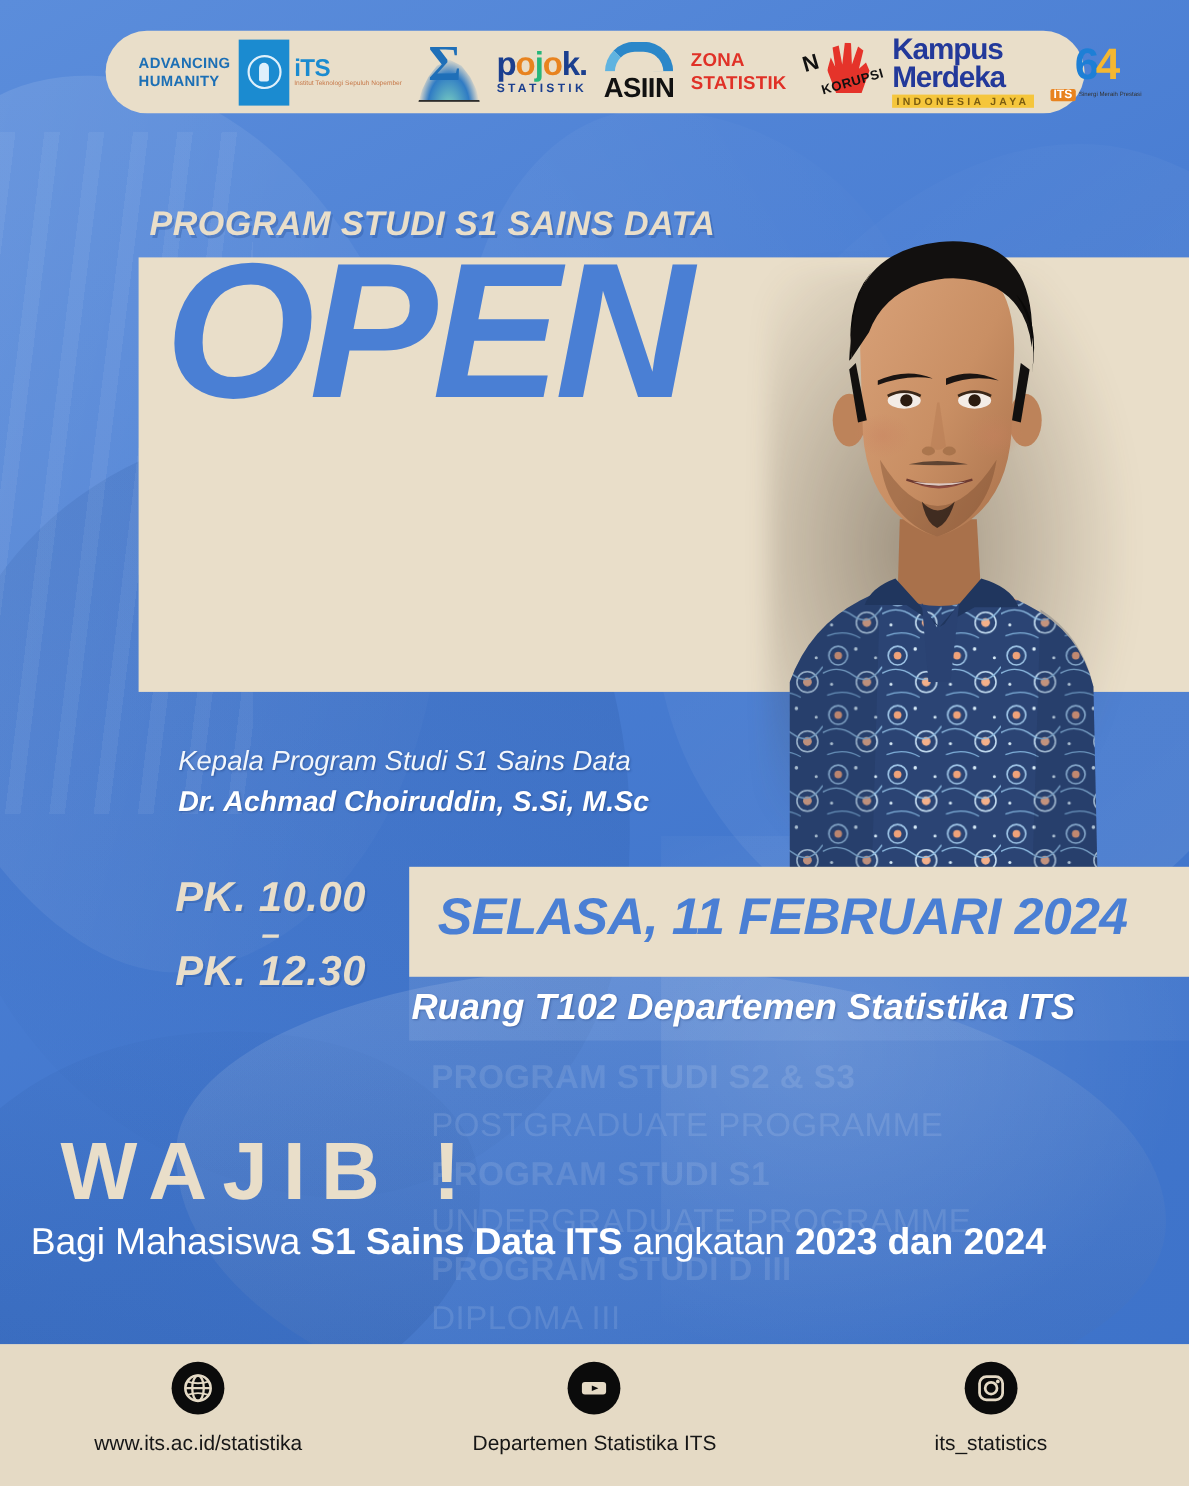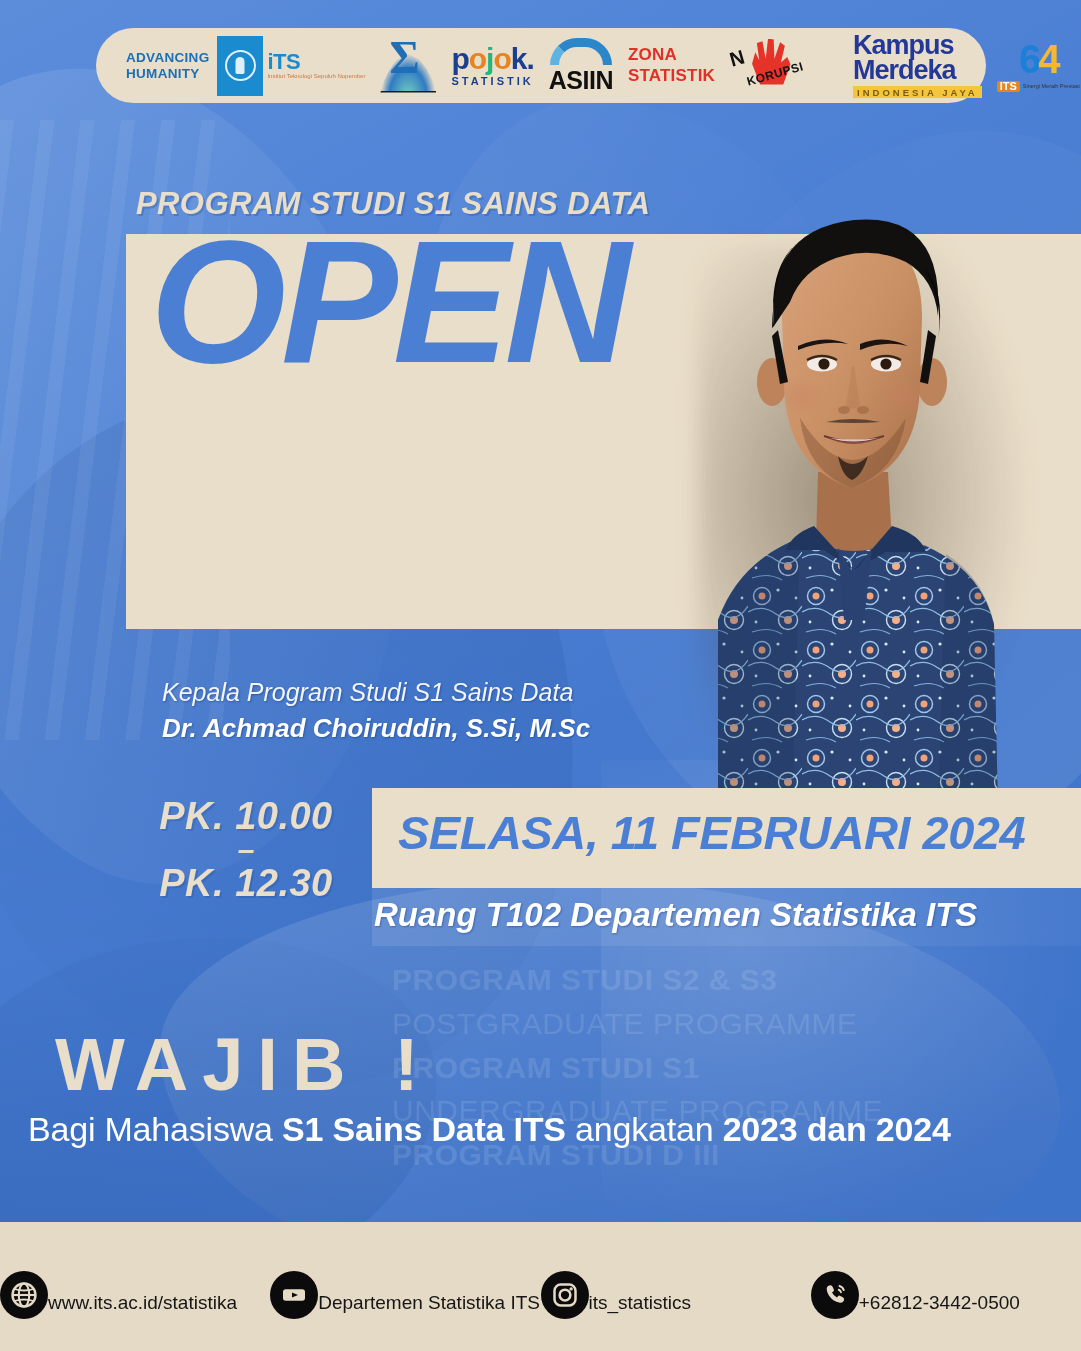--- a/index.html
+++ b/index.html
@@ -109,21 +109,21 @@
   .zona { font-size:17px; font-weight:bold; color:#e03127; line-height:1.2; letter-spacing:.2px; }
   .nokor { position:relative; width:66px; height:58px; }
   .nokor .hand { position:absolute; right:4px; top:2px; width:40px; height:46px;
        background:#e5332a;
        clip-path:polygon(20% 100%,0 55%,8% 30%,18% 48%,12% 10%,26% 6%,34% 44%,40% 0,54% 2%,56% 44%,70% 8%,82% 16%,72% 52%,88% 40%,96% 56%,78% 100%); }
   .nokor .nk { position:absolute; left:0; top:10px; font-size:20px; font-weight:bold;
        color:#111; transform:rotate(-16deg); }
   .nokor .kr { position:absolute; left:16px; top:30px; font-size:12px; font-weight:bold;
        color:#111; transform:rotate(-16deg); letter-spacing:.5px; }
 
-  .kampus { line-height:.95; text-align:left;margin-left:42px; }
+  .kampus { line-height:.95; text-align:left; }
   .kampus .k1,.kampus .k2 { font-size:27px; font-weight:bold; color:#23399a; letter-spacing:-1px; }
   .kampus .k3 { margin-top:2px; background:#f5c63c; color:#7a5c10;
        font-size:9.5px; font-weight:bold; letter-spacing:3px; text-align:center;
        padding:2px 4px 1px; }
 
   .six { text-align:center; line-height:1; }
   .six .sx { font-size:40px; font-weight:bold; letter-spacing:-3px; }
   .six .sx i { font-style:normal; color:#1d7fd6; }
   .six .sx u { text-decoration:none; color:#f4b731; }
   .six .sl { display:flex; align-items:center; gap:3px; justify-content:center; margin-top:2px; }
@@ -189,21 +189,21 @@
   #wajib { position:absolute; left:28px; top:1030px;
       font-size:74px; font-weight:bold; color:#e9dec9; letter-spacing:14px;
       line-height:.95;margin-left:27px; }
   #wajibsub { position:absolute; left:28px; top:1110px;
       font-size:34px; color:#ffffff; letter-spacing:-.2px; white-space:nowrap; }
   #wajibsub b { font-weight:bold; }
 
   
   #footer { position:absolute; left:0; top:1222px; width:1081px; height:129px;
       background:#e5dac5; display:flex; }
-  .fcol { flex:1; display:flex; flex-direction:row; align-items:center;
+  .fcol { flex:1; display:flex; flex-direction:column; align-items:center;
       justify-content:flex-start; padding-top:16px; }
   .fcol .ico { width:48px; height:48px; border-radius:50%; background:#0b0b0b;
       display:flex; align-items:center; justify-content:center; }
   .fcol .ico svg { display:block; }
   .fcol .lbl { margin-top:16px; font-size:19px; color:#161616;
       white-space:nowrap; }
   .fsep { position:absolute; left:0; top:1222px; width:1081px; height:2px;
       background:rgba(200,208,220,.75); }
 </style>
 </head>
@@ -219,20 +219,21 @@
   <div class="tex t4"></div>
   <div class="tex t5"></div>
   <div class="tex t7"></div>
 
   <div class="wm">
     <div>PROGRAM STUDI S2 &amp; S3</div>
     <div>POSTGRADUATE PROGRAMME</div>
     <div>PROGRAM STUDI S1</div>
     <div>UNDERGRADUATE PROGRAMME</div>
     <div>PROGRAM STUDI D III</div>
+    <div>DIPLOMA III</div>
   </div>
 
   <div id="logobar">
 
     <div class="lg">
       <div class="adv">
         <div>ADVANCING</div>
         <div>HUMANITY</div>
       </div>
       <div class="itsmark">
@@ -439,28 +440,16 @@
       <div class="ico">
         <svg width="30" height="30" viewBox="0 0 24 24">
           <rect x="3.6" y="3.6" width="16.8" height="16.8" rx="5" fill="none" stroke="#e5dac5" stroke-width="2"></rect>
           <circle cx="12" cy="12" r="4.3" fill="none" stroke="#e5dac5" stroke-width="2"></circle>
           <circle cx="16.9" cy="7.1" r="1.35" fill="#e5dac5"></circle>
         </svg>
       </div>
       <div class="lbl">its_statistics</div>
     </div>
 
-    <div class="fcol">
-      <div class="ico">
-        <svg width="30" height="30" viewBox="0 0 24 24">
-          <path d="M7.2 4.4 q2.1-.9 3 1.2 l.9 2.1 q.3.8-.5 1.4 l-1 .8
-                   q1.3 2.7 4 4.1 l.8-1.1 q.6-.8 1.4-.4 l2.1 1 q2 1 1.1 3
-                   q-.8 1.9-3.1 1.6 -4-.5-7-3.5 -3-3-3.5-7 -.3-2.3 1.8-3.2 Z" fill="#e5dac5"></path>
-          <path d="M15.6 4.8 q2.6.7 3.4 3.3" fill="none" stroke="#e5dac5" stroke-width="1.5" stroke-linecap="round"></path>
-          <path d="M15 7.8 q1.4.5 1.8 2" fill="none" stroke="#e5dac5" stroke-width="1.5" stroke-linecap="round"></path>
-        </svg>
-      </div>
-      <div class="lbl">+62812-3442-0500</div>
-    </div>
 
   </div>
 
 </div>
 
 </body></html>

